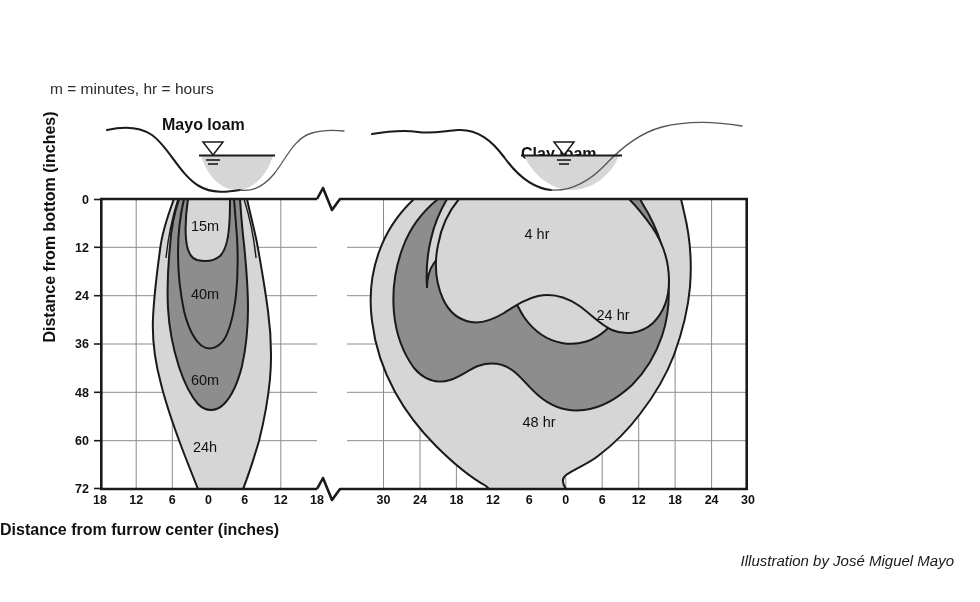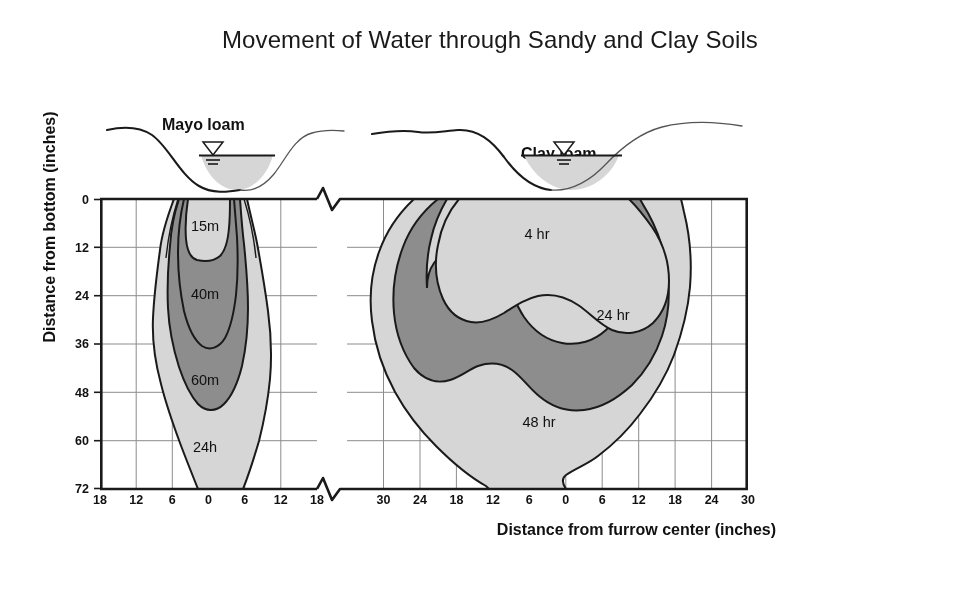--- a/index.html
+++ b/index.html
@@ -45,21 +45,21 @@
     white-space: nowrap;
   }
   #label-sandy-loam { top: 116px; left: 162px; }
   #label-clay-loam  { top: 116px; left: 521px; margin-top: 29px; }
 
   .axis-title-x {
     position: absolute;
     top: 521px;
     left: 0;
     width: 776px;
-    text-align: right;
+    text-align: left;
     font-size: 16px;
     font-weight: bold;
     color: #111;
   }
   .axis-title-y {
     position: absolute;
     left: -100px;
     top: 218px;
     width: 300px;
     text-align: center;
@@ -92,27 +92,28 @@
     font-family: "Liberation Sans", sans-serif;
     font-size: 14.5px;
     fill: #111;
   }
 </style>
 </head>
 <body>
 
 <div id="figure-root">
 
-  <div class="fig-title">Movement of Water through Sandy and Clay Soils</div>
+  <div class="fig-subtitle">m = minutes, hr = hours</div>
 
   <div class="panel-label" id="label-sandy-loam">Mayo loam</div>
   <div class="panel-label" id="label-clay-loam">Clay loam</div>
 
   <div class="axis-title-y">Distance from bottom (inches)</div>
   <div class="axis-title-x">Distance from furrow center (inches)</div>
+  <div class="credit">Illustration by José Miguel Mayo</div>
 
   <svg class="fig-svg" viewBox="0 0 980 602">
 
     <g>
 
       <path d="M 201,155 L 273,155 C 268,174 254,190 237,190 C 220,190 206,174 201,155 Z" fill="#d6d6d6" stroke="none"></path>
 
       <path d="M 107,130 C 125,126 140,127 152,135 C 168,146 180,175 199,186 C 212,194 228,192 240,190" fill="none" stroke="#1a1a1a" stroke-width="2.1" stroke-linecap="round"></path>
       <path d="M 240,190 C 252,192 264,186 274,174 C 286,159 294,138 312,133 C 322,130 334,130 344,131" fill="none" stroke="#555" stroke-width="1.3" stroke-linecap="round"></path>
 

